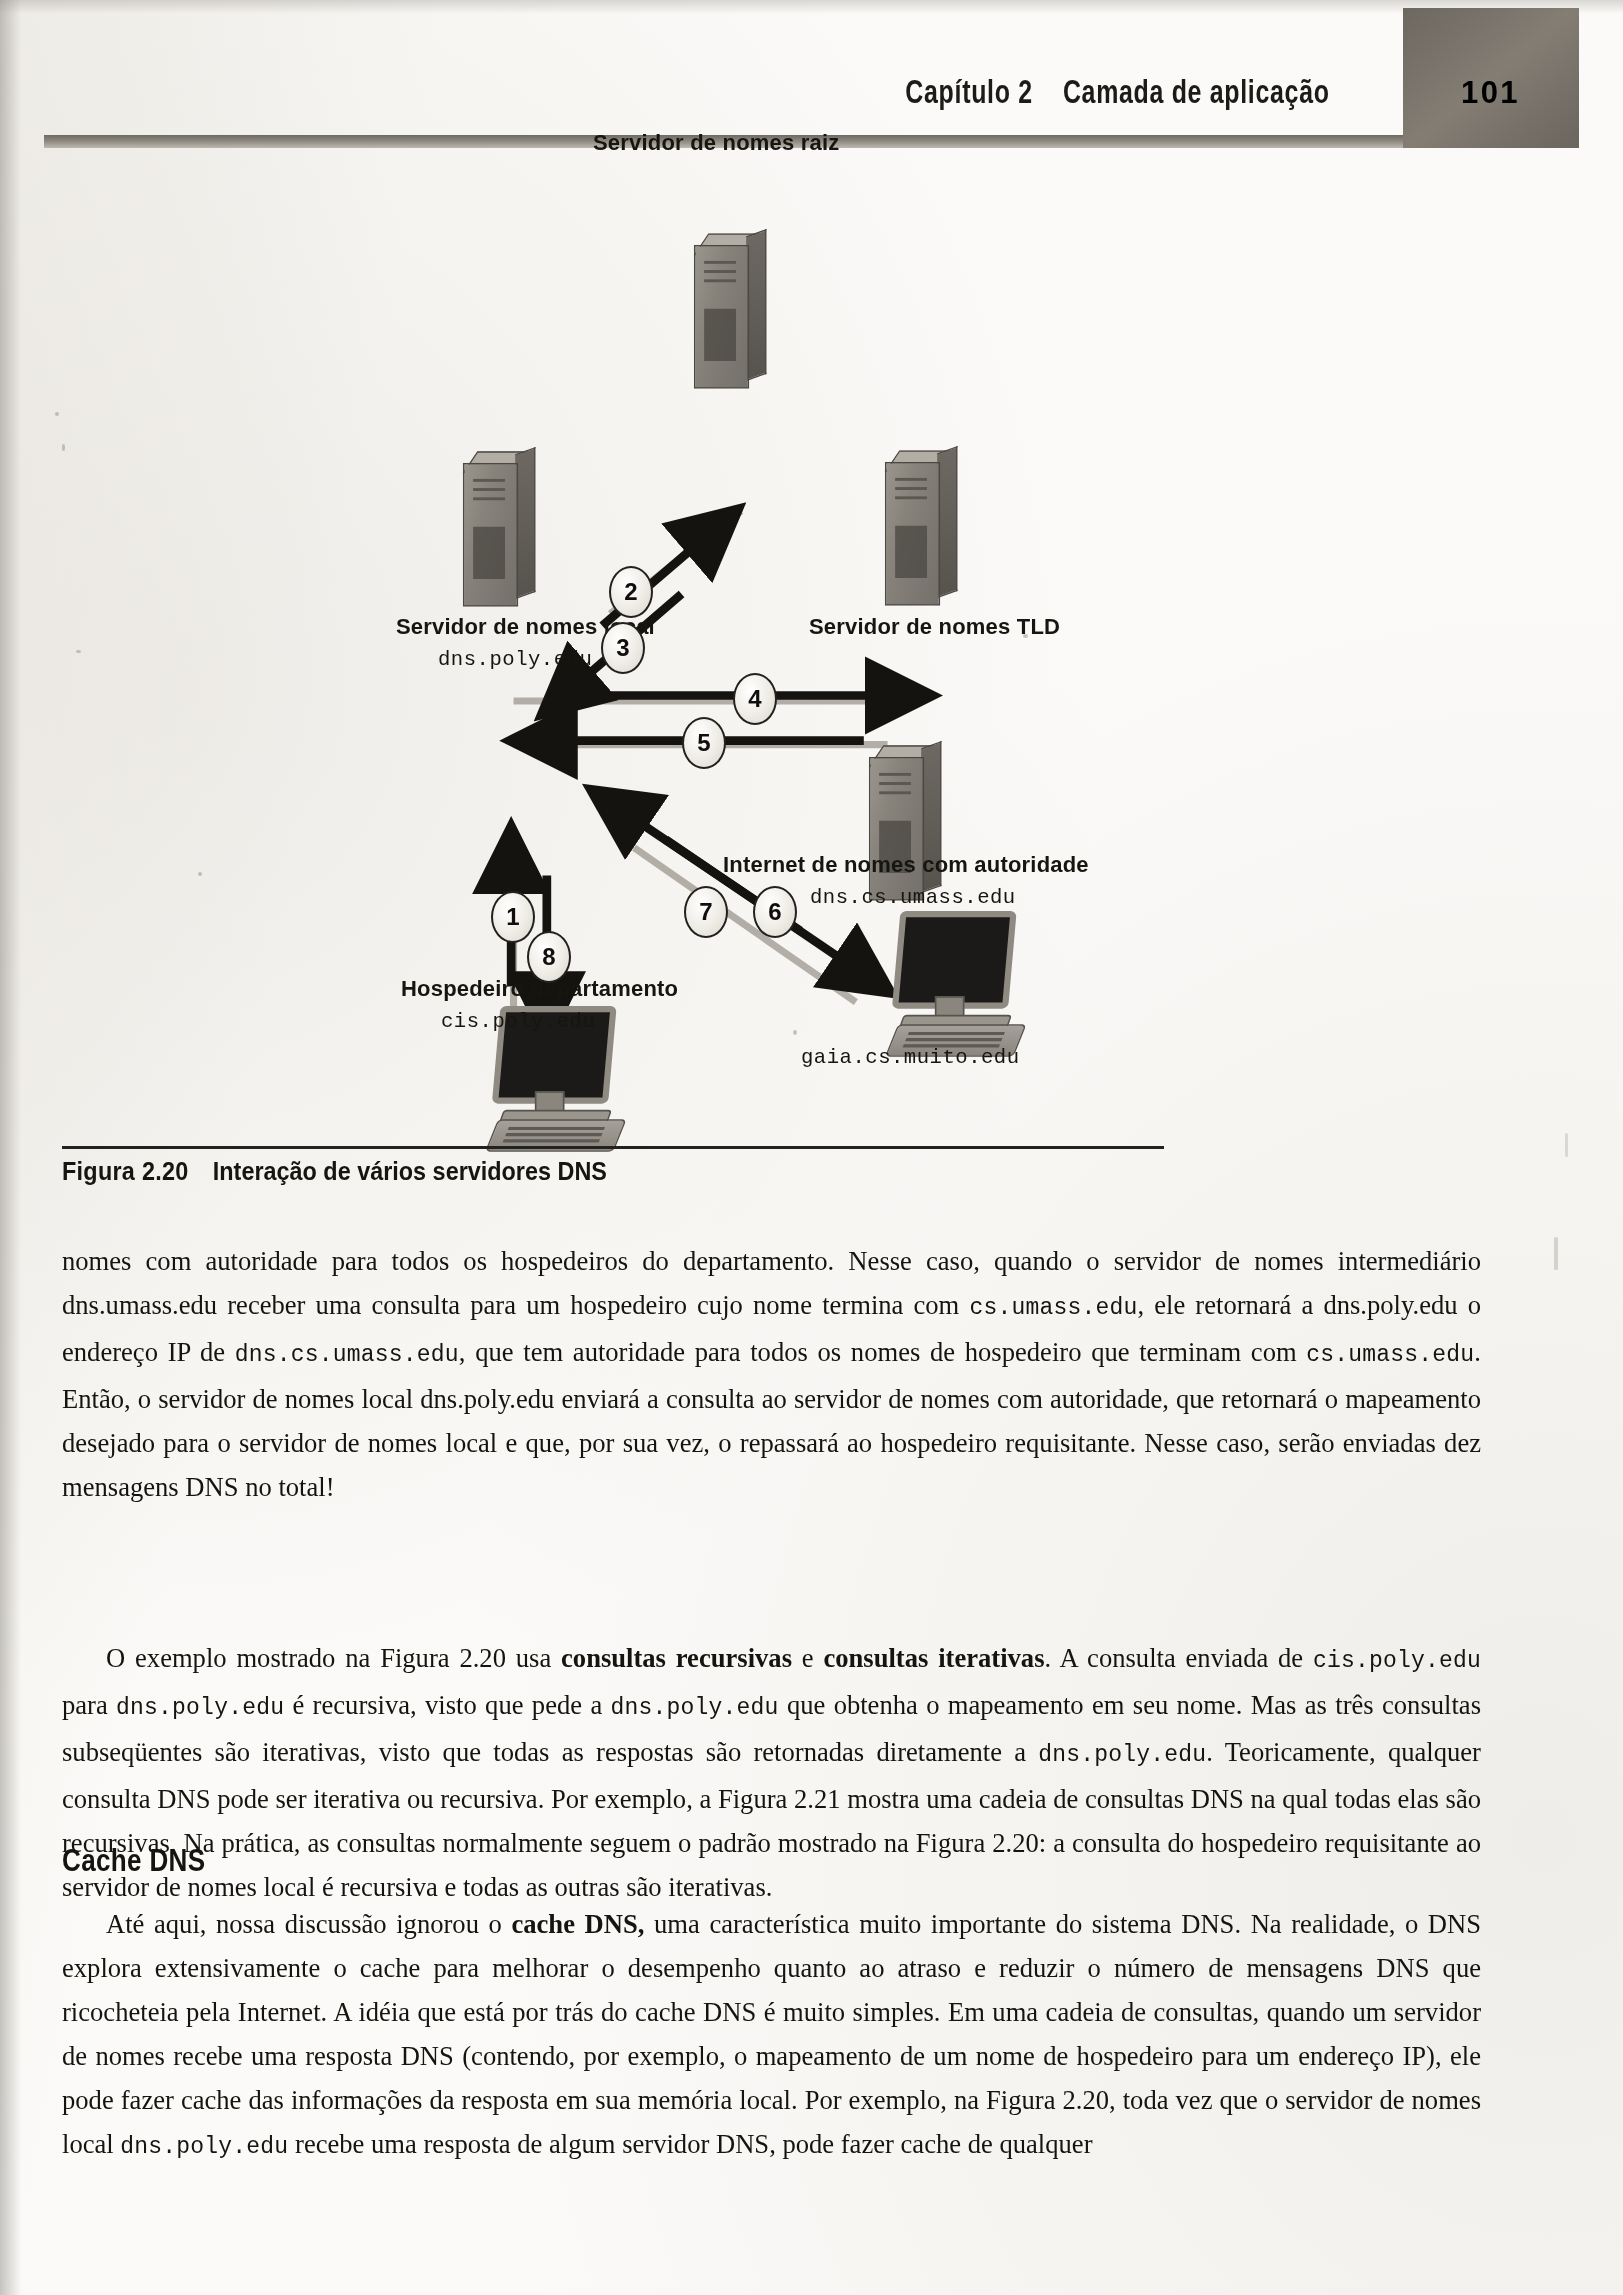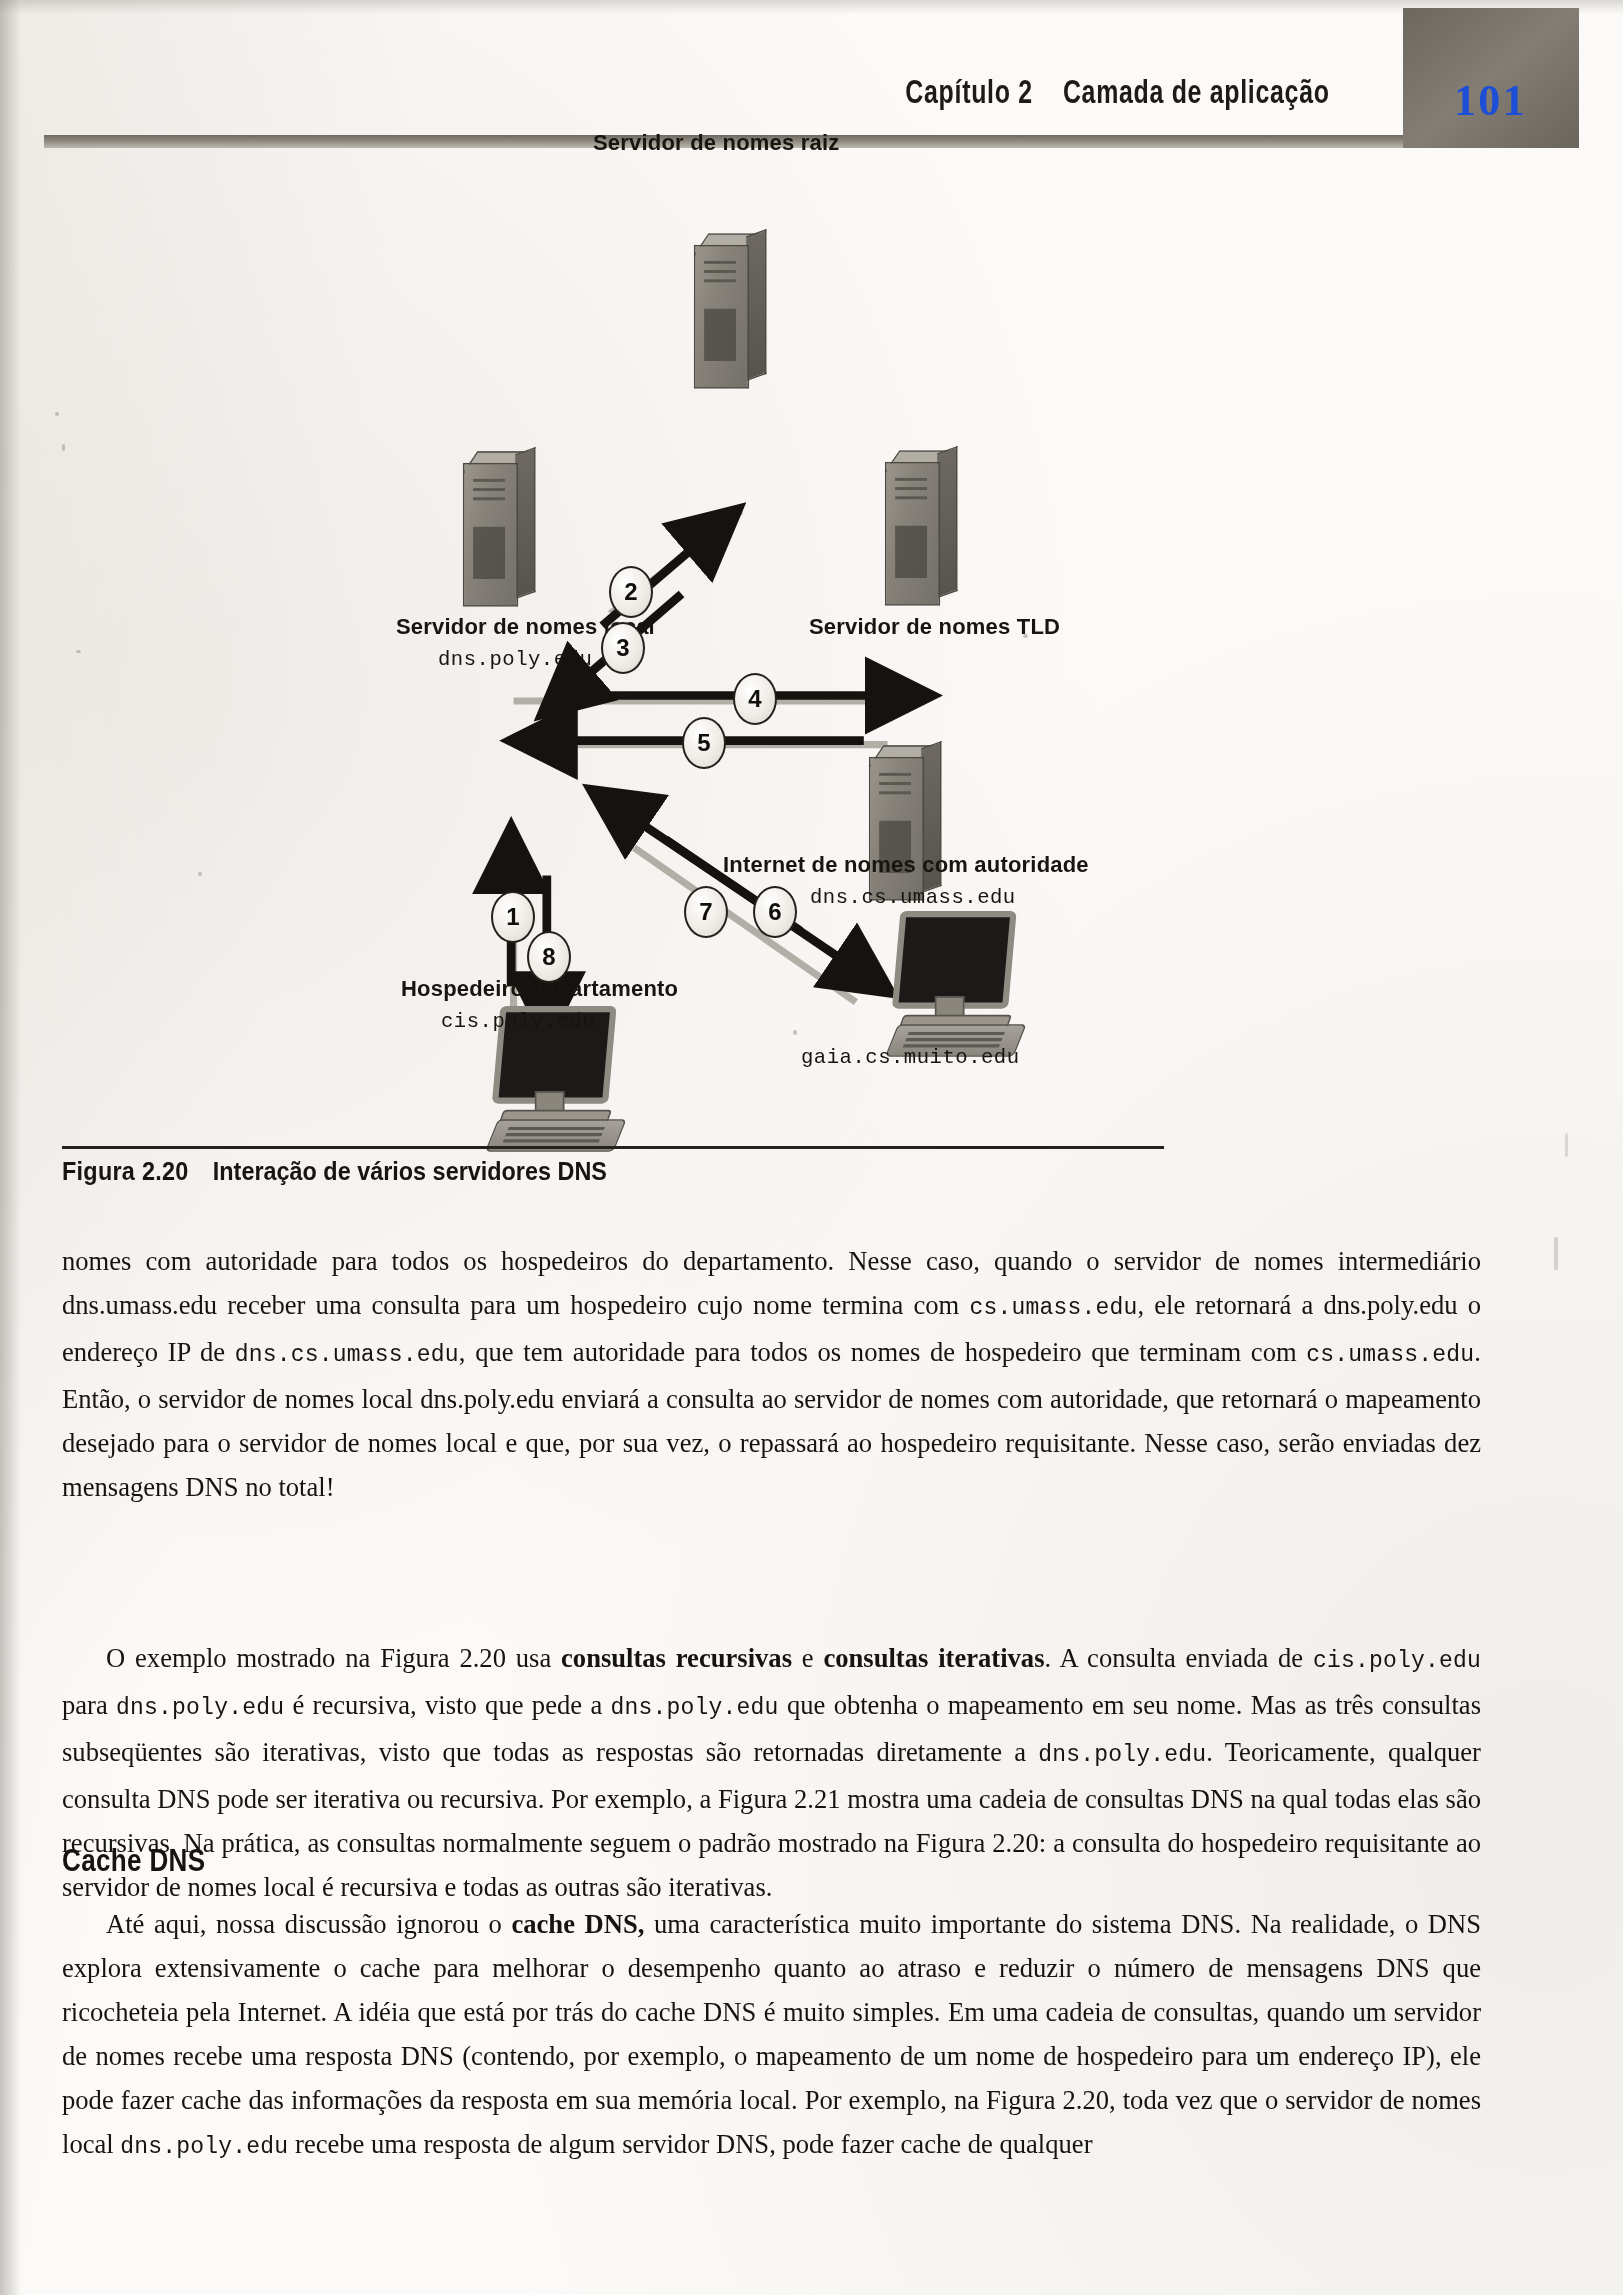--- a/index.html
+++ b/index.html
@@ -64,25 +64,25 @@
     width: 176px;
     height: 140px;
     background: linear-gradient(140deg, #6c675f 0%, #837d74 50%, #6a655d 100%);
   }
   .page-number {
     position: absolute;
     left: 1427px;
     top: 75px;
     width: 127px;
     text-align: center;
-    font-family: Liberation Serif, serif;
-    font-size: 44px;
+    font-family: Liberation Sans, sans-serif;
+    font-size: 31px;
     font-weight: 700;
     letter-spacing: 2.4px;
-    color: #1d4ed8;
+    color: #000000;
   }
   .chapter-line {
     position: absolute;
     left: 848px;
     top: 76px;
     width: 539px;
     text-align: center;
     font-family: "Liberation Sans", sans-serif;
     font-size: 29px;
     font-weight: 700;

